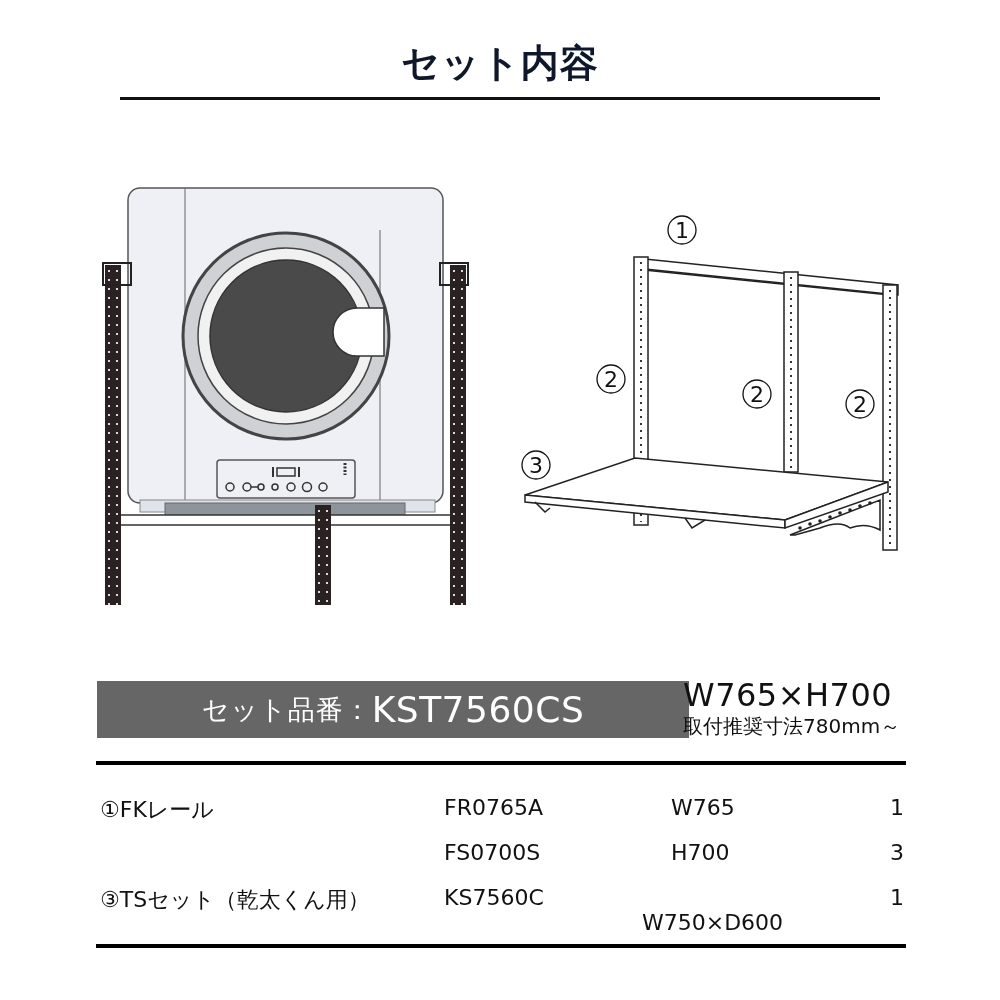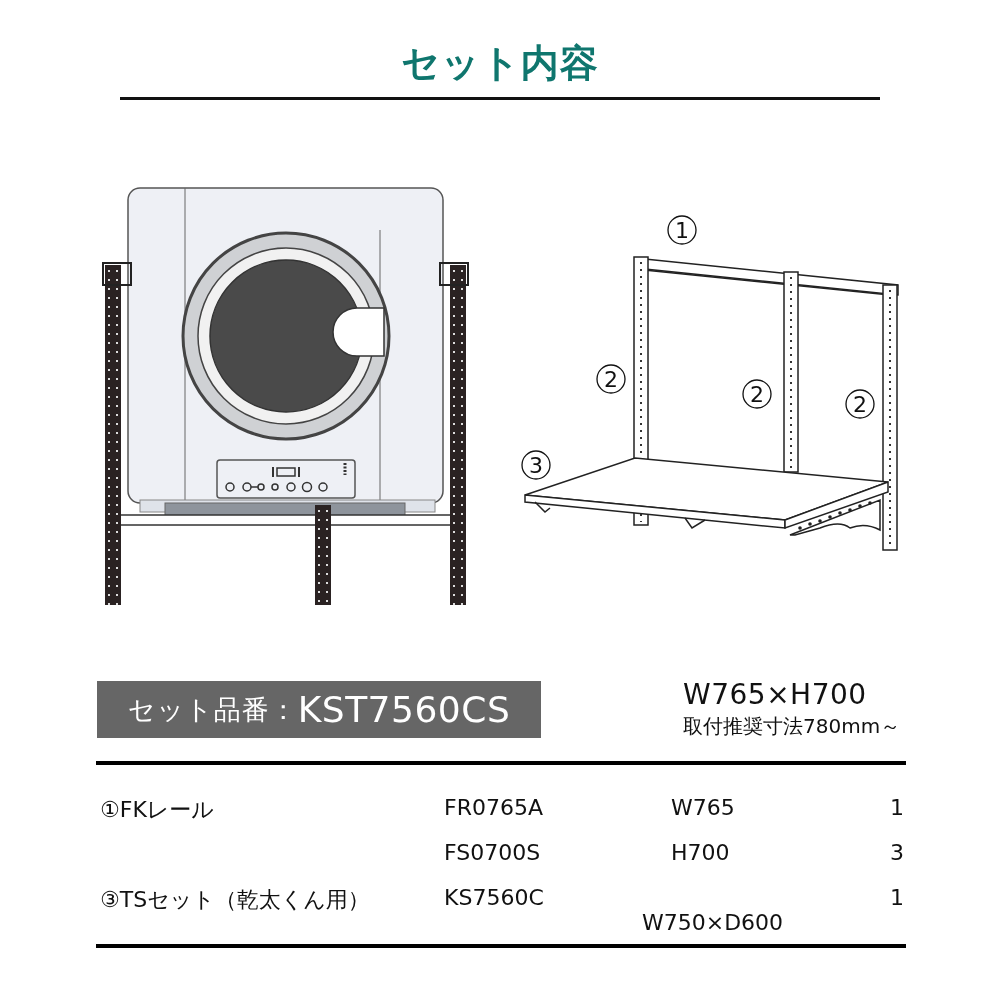--- a/index.html
+++ b/index.html
@@ -1,31 +1,31 @@
 <!DOCTYPE html>
 <html><head>
 <meta charset="utf-8">
 <style>
   html, body { margin:0; padding:0; background:#ffffff; }
   body { width:1000px; height:1000px; position:relative; overflow:hidden;
          font-family:"DejaVu Sans", "Liberation Sans", sans-serif; color:#111; }
   .title { position:absolute; left:0; top:38px; width:1000px; text-align:center;
-           font-size:38px; font-weight:bold; letter-spacing:1px; color:#0f766e; }
+           font-size:38px; font-weight:bold; letter-spacing:1px; color:#0f172a; }
   .title-rule { position:absolute; left:120px; top:97px; width:760px; height:3px; background:#111; }
 
   .fig-left { position:absolute; left:95px; top:180px; width:390px; height:430px; }
   .fig-right { position:absolute; left:510px; top:210px; width:400px; height:350px; }
 
-  .banner { position:absolute; left:97px; top:681px; width:444px; height:57px; background:#666666;
+  .banner { position:absolute; left:97px; top:681px; width:592px; height:57px; background:#666666;
             color:#fff; display:flex; align-items:center; justify-content:center; }
   .banner .lbl { font-size:27px; letter-spacing:1px; }
   .banner .code { font-size:36px; letter-spacing:0.5px; }
 
   .dims { position:absolute; left:683px; top:678px; }
-  .dims .main { font-size:28px; letter-spacing:0.5px; color:#111; line-height:34px; }
+  .dims .main { font-size:32px; letter-spacing:0.5px; color:#111; line-height:34px; }
   .dims .sub { font-size:20px; color:#111; margin-top:1px; }
 
   .rule { position:absolute; left:96px; width:810px; height:4px; background:#000; }
   .rule.top { top:761px; }
   .rule.bot { top:944px; }
 
   .row { position:absolute; left:96px; width:810px; height:40px; font-size:22px; color:#111; }
   .row span { position:absolute; top:0; white-space:nowrap; }
   .c-name { left:4px; }
   .c-code { left:348px; }

